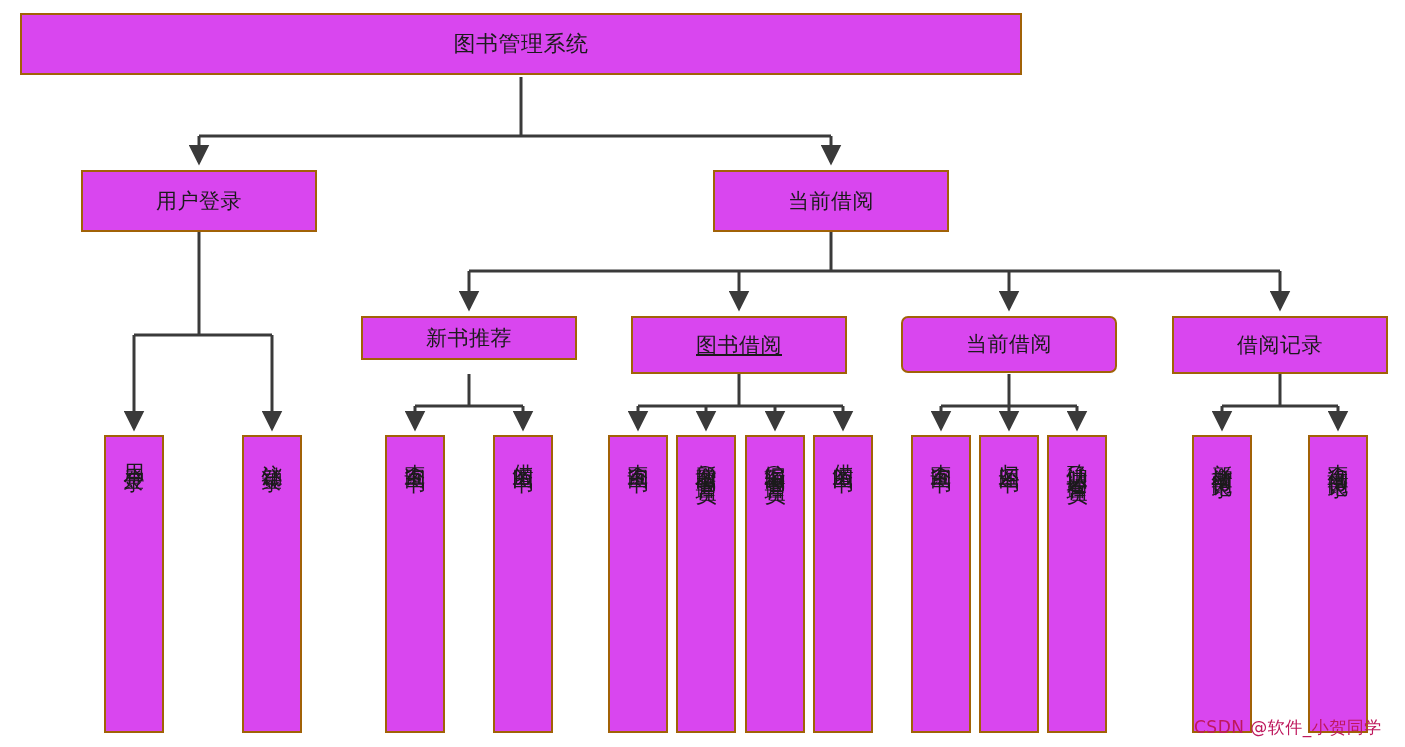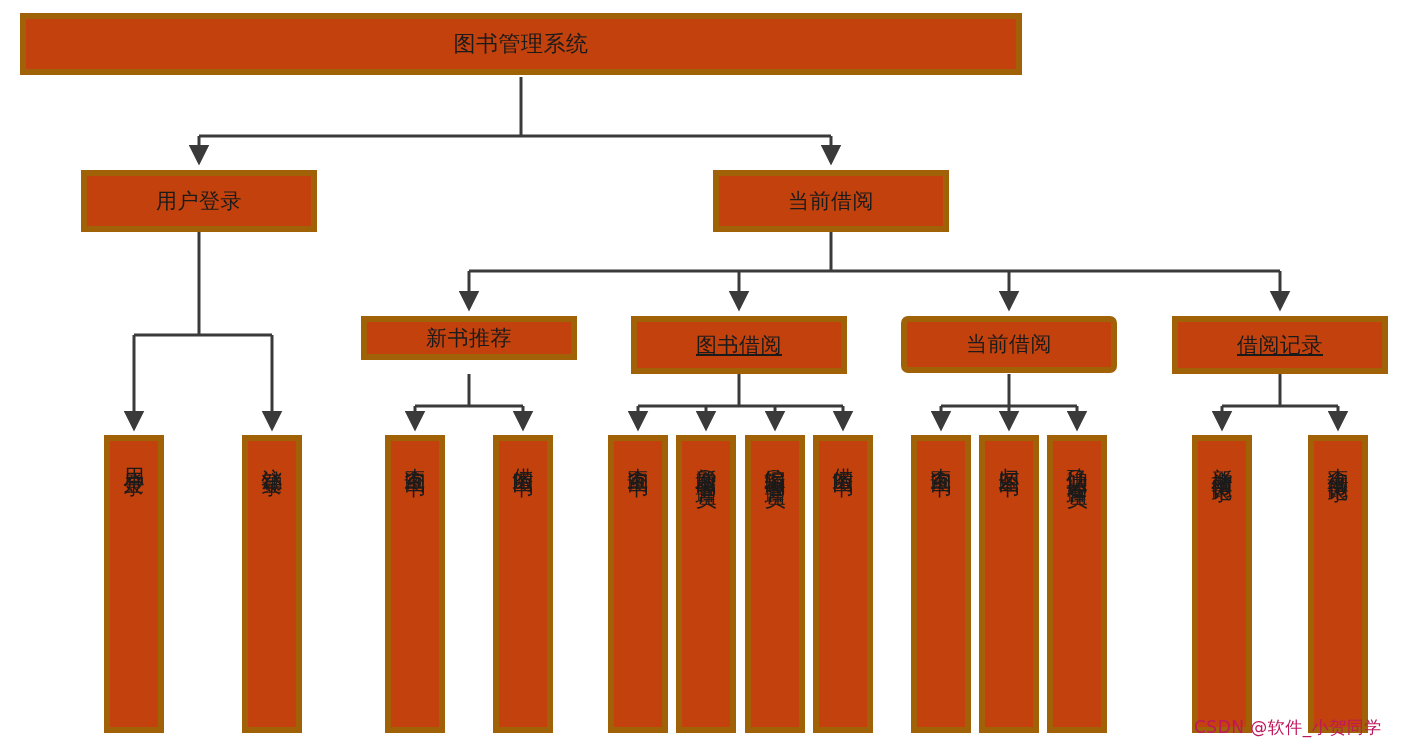--- a/index.html
+++ b/index.html
@@ -21,22 +21,22 @@
     position: absolute;
     left: 0;
     top: 0;
     width: 1405px;
     height: 747px;
     pointer-events: none;
   }
   .node {
     position: absolute;
     box-sizing: border-box;
-    border: 6px solid #a16207;
-    background: #c2410c;
+    border: 2px solid #a16207;
+    background: #d946ef;
     display: flex;
     align-items: center;
     justify-content: center;
     color: #1b1b1b;
   }
   .node .label {
     display: block;
     text-align: center;
     line-height: 1.15;
   }
@@ -138,21 +138,21 @@
 
   <div class="node horiz" style="left:361px; top:316px; width:216px; height:44px;">
     <span class="label">新书推荐</span>
   </div>
   <div class="node horiz" style="left:631px; top:316px; width:216px; height:58px;text-decoration:underline;">
     <span class="label">图书借阅</span>
   </div>
   <div class="node horiz" style="left:901px; top:316px; width:216px; height:57px;border-radius:7px;">
     <span class="label">当前借阅</span>
   </div>
-  <div class="node horiz" style="left:1172px; top:316px; width:216px; height:58px;text-decoration:underline;">
+  <div class="node horiz" style="left:1172px; top:316px; width:216px; height:58px;">
     <span class="label">借阅记录</span>
   </div>
 
   <div class="node vert" style="left:104px; top:435px; width:60px; height:298px;">
     <span class="label">用户登录</span>
   </div>
   <div class="node vert" style="left:242px; top:435px; width:60px; height:298px;">
     <span class="label">注销登录</span>
   </div>
 

